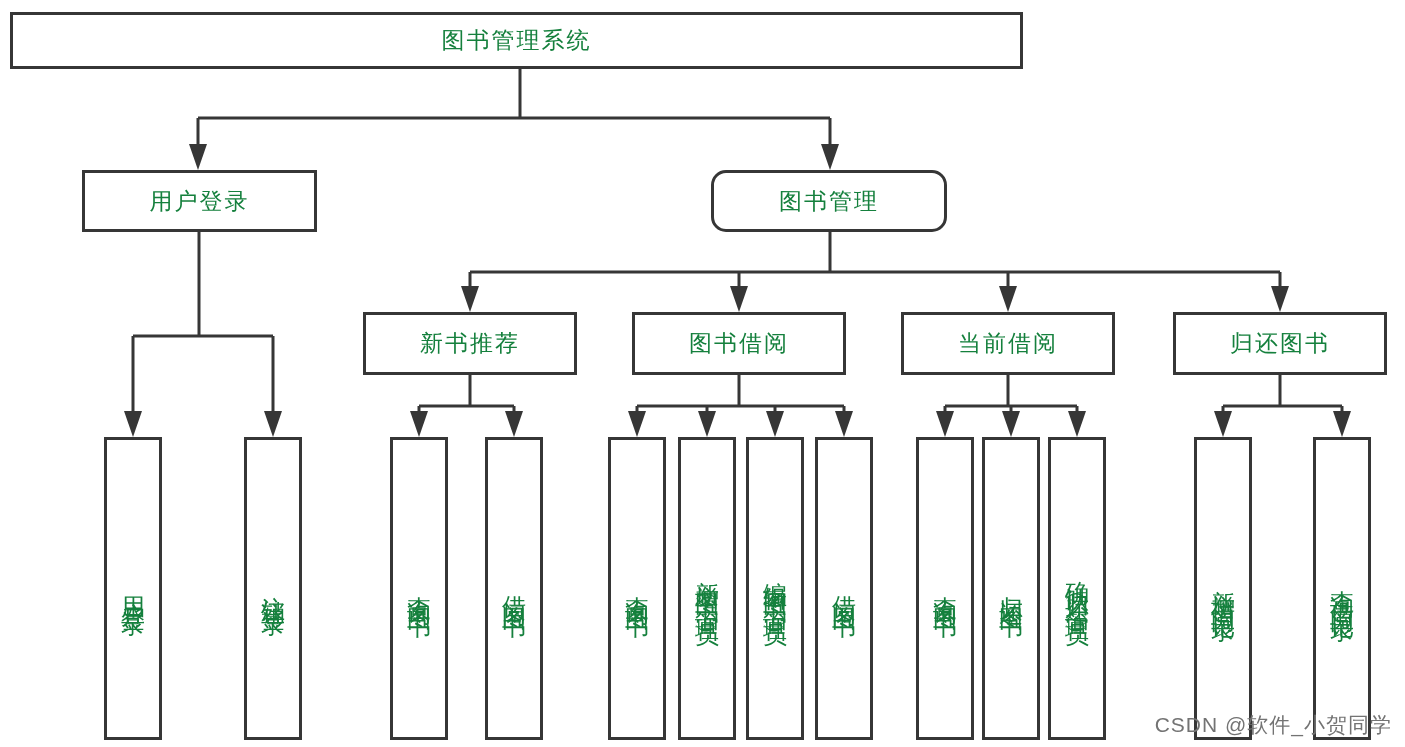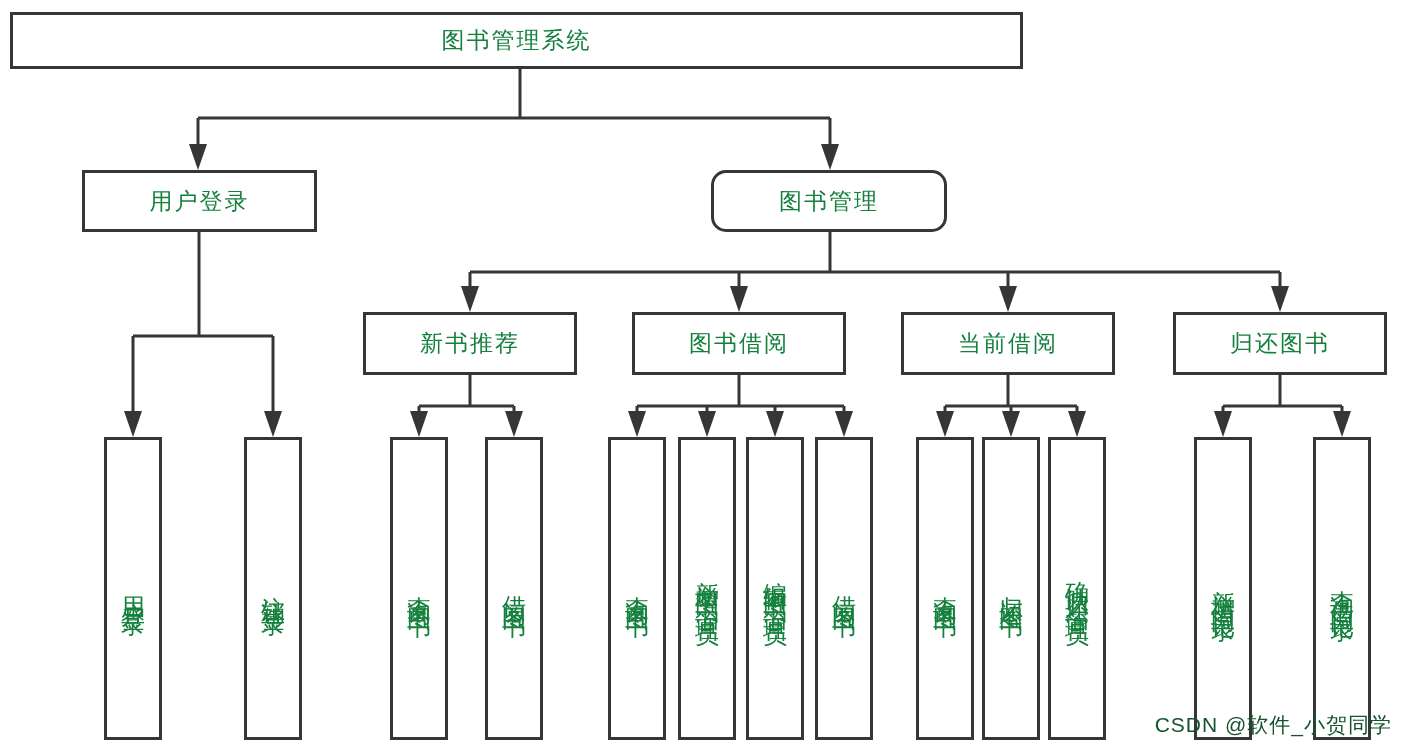--- a/index.html
+++ b/index.html
@@ -34,21 +34,21 @@
     text-orientation: mixed;
     font-size: 24px;
     letter-spacing: 6px;
     line-height: 1;
   }
   .watermark {
     position: absolute;
     right: 13px;
     bottom: 8px;
     font-size: 21px;
-    color: #14532d;
+    color: #737373;
     letter-spacing: 1px;
     z-index: 3;
     white-space: nowrap;
   }
 </style>
 </head>
 <body>
 
 <div class="canvas">
 

